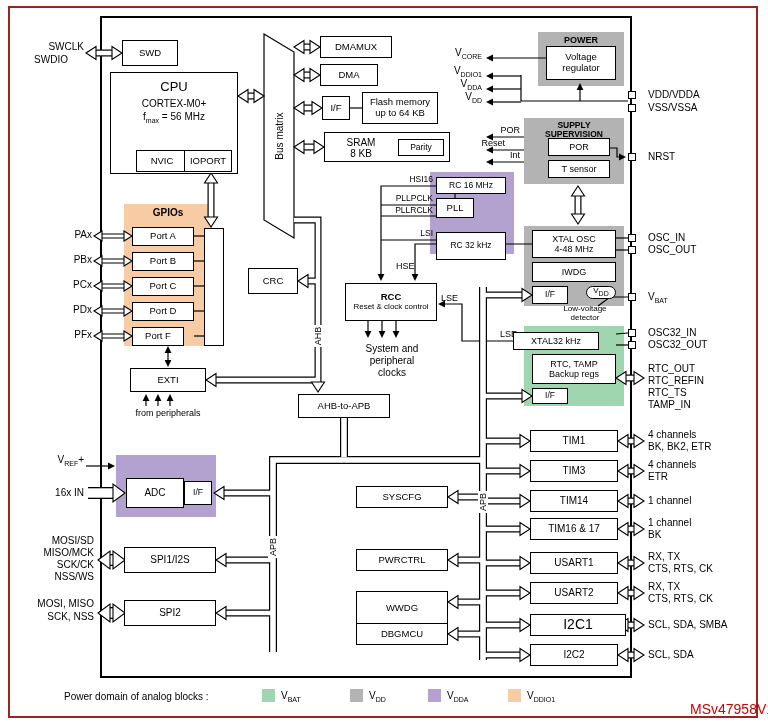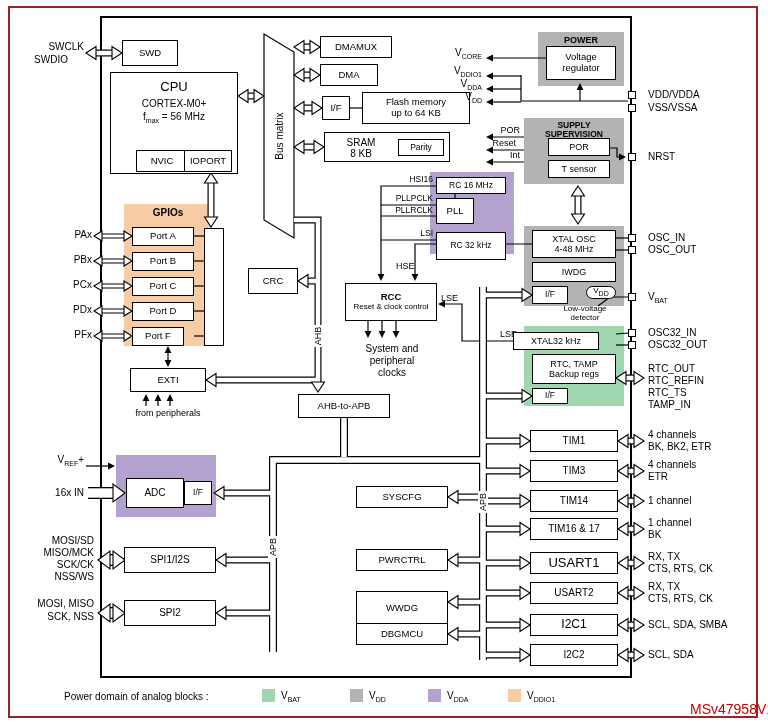--- a/index.html
+++ b/index.html
@@ -296,35 +296,35 @@
 
 <div class="blk" style="left:320px;top:36px;width:72px;height:22px">
     <span>DMAMUX</span>
   </div>
 <div class="blk" style="left:320px;top:64px;width:58px;height:22px">
     <span>DMA</span>
   </div>
 <div class="blk" style="left:322px;top:96px;width:28px;height:24px">
     <span>I/F</span>
   </div>
-<div class="blk" style="left:362px;top:92px;width:108px;height:32px">
+<div class="blk" style="left:362px;top:92px;width:76px;height:32px">
     <span>Flash memory</span>
     <span>up to 64 KB</span>
   </div>
 <div class="blk" style="left:324px;top:132px;width:126px;height:30px"></div>
 <div class="lab c" style="left:328px;top:137px;width:66px">SRAM</div>
 <div class="lab c" style="left:328px;top:148px;width:66px">8 KB</div>
 <div class="blk f85" style="left:398px;top:139px;width:46px;height:17px">
     <span>Parity</span>
   </div>
 
 <div class="blk f85" style="left:436px;top:177px;width:70px;height:17px">
     <span>RC 16 MHz</span>
   </div>
-<div class="blk" style="left:436px;top:198px;width:38px;height:26px">
+<div class="blk" style="left:436px;top:198px;width:38px;height:20px">
     <span>PLL</span>
   </div>
 <div class="blk f85" style="left:436px;top:232px;width:70px;height:28px">
     <span>RC 32 kHz</span>
   </div>
 <div class="lab r f85" style="left:383px;top:175px;width:50px">HSI16</div>
 <div class="lab r f85" style="left:383px;top:194px;width:50px">PLLPCLK</div>
 <div class="lab r f85" style="left:383px;top:206px;width:50px">PLLRCLK</div>
 <div class="lab r f85" style="left:383px;top:229px;width:50px">LSI</div>
 <div class="lab f9" style="left:396px;top:262px">HSE</div>
@@ -385,21 +385,21 @@
 
 <div class="lab c b f85" style="left:524px;top:121px;width:100px">SUPPLY</div>
 <div class="lab c b f85" style="left:524px;top:130px;width:100px">SUPERVISION</div>
 <div class="blk f9" style="left:548px;top:138px;width:62px;height:18px">
     <span>POR</span>
   </div>
 <div class="blk f9" style="left:548px;top:160px;width:62px;height:18px">
     <span>T sensor</span>
   </div>
 <div class="lab r f9" style="left:470px;top:126px;width:50px">POR</div>
-<div class="lab r f9" style="left:466px;top:139px;width:50px">Reset</div>
+<div class="lab r f9" style="left:455px;top:139px;width:50px">Reset</div>
 <div class="lab r f9" style="left:470px;top:151px;width:50px">Int</div>
 <div class="lab" style="left:648px;top:151px">NRST</div>
 
 <div class="blk f9" style="left:532px;top:230px;width:84px;height:28px">
     <span>XTAL OSC</span>
     <span>4-48 MHz</span>
   </div>
 <div class="blk f9" style="left:532px;top:262px;width:84px;height:20px">
     <span>IWDG</span>
   </div>
@@ -437,27 +437,27 @@
   </div>
 <div class="blk" style="left:530px;top:460px;width:88px;height:22px;font-size:10px">
     <span>TIM3</span>
   </div>
 <div class="blk" style="left:530px;top:490px;width:88px;height:22px;font-size:10px">
     <span>TIM14</span>
   </div>
 <div class="blk" style="left:530px;top:518px;width:88px;height:22px;font-size:10px">
     <span>TIM16 &amp; 17</span>
   </div>
-<div class="blk" style="left:530px;top:552px;width:88px;height:22px;font-size:13px">
+<div class="blk" style="left:530px;top:552px;width:88px;height:22px;font-size:10px">
     <span>USART1</span>
   </div>
 <div class="blk" style="left:530px;top:582px;width:88px;height:22px;font-size:10px">
     <span>USART2</span>
   </div>
-<div class="blk" style="left:530px;top:614px;width:88px;height:22px;font-size:12px">
+<div class="blk" style="left:530px;top:614px;width:96px;height:22px;font-size:14px">
     <span>I2C1</span>
   </div>
 <div class="blk" style="left:530px;top:644px;width:88px;height:22px;font-size:10px">
     <span>I2C2</span>
   </div>
 <div class="lab" style="left:648px;top:429px">4 channels</div>
 <div class="lab" style="left:648px;top:441px">BK, BK2, ETR</div>
 <div class="lab" style="left:648px;top:459px">4 channels</div>
 <div class="lab" style="left:648px;top:471px">ETR</div>
 <div class="lab" style="left:648px;top:495px">1 channel</div>

